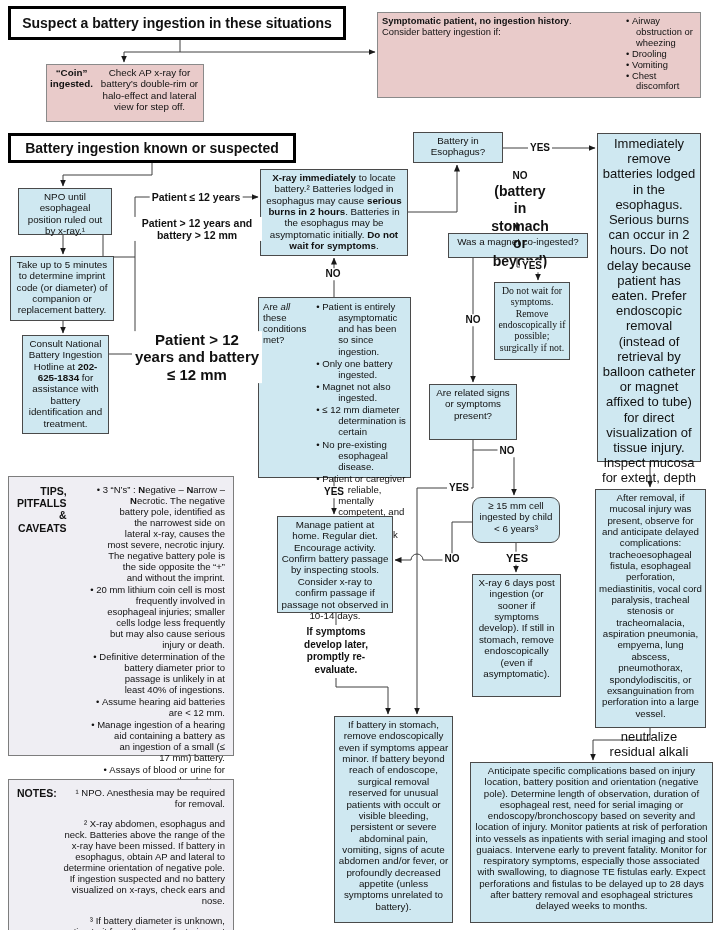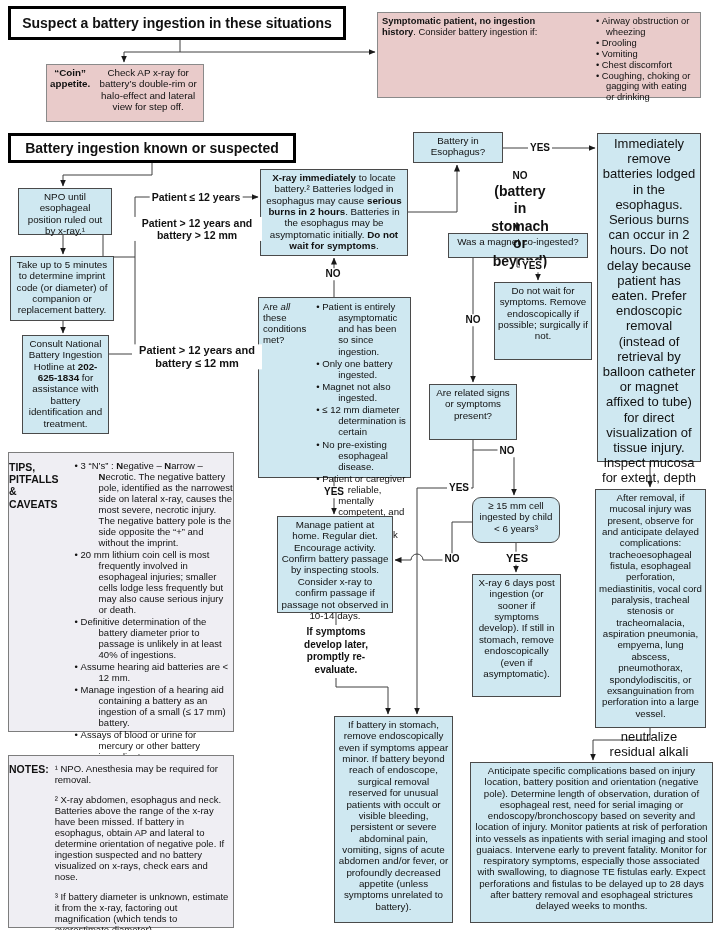--- a/index.html
+++ b/index.html
@@ -5,21 +5,21 @@
   html,body{margin:0;padding:0;background:#fff;}
   .canvas{position:relative;width:717px;height:930px;background:#fff;
           font-family:"Liberation Sans",sans-serif;color:#111;overflow:hidden;}
   svg.wires{position:absolute;left:0;top:0;z-index:1;}
   .cline{stroke:#404040;stroke-width:1;fill:none;}
   .box{position:absolute;box-sizing:border-box;z-index:2;border:1px solid #4a4a4a;
        font-size:9.8px;line-height:1.16;text-align:center;padding:2px 3px;
        display:flex;flex-direction:row;justify-content:center;gap:6px;}
   .blue{background:#cfe8f1;}
   .pink{background:#e9cbca;border-color:#8a8a8a;}
-  .gray{background:#efeef3;border-color:#7d7d7d;text-align:left;justify-content:flex-start;padding:7px 0;}
+  .gray{background:#efeef3;border-color:#7d7d7d;text-align:right;justify-content:flex-start;padding:7px 8px;margin-top:24px;}
   .hdr{position:absolute;box-sizing:border-box;z-index:2;background:#fff;border:3px solid #000;
        font-weight:bold;font-size:14px;display:flex;align-items:center;justify-content:center;}
   .lab{position:absolute;z-index:3;transform:translate(-50%,-50%);background:#fff;
        font-weight:bold;font-size:10px;line-height:1.15;text-align:center;padding:0 2px;white-space:nowrap;}
   .lab.wrap{white-space:normal;}
   .freetext{position:absolute;z-index:3;font-weight:bold;font-size:10px;line-height:1.25;text-align:center;}
   
   .b-header1{left:8px;top:6px;width:338px;height:34px;}
   .b-header2{left:8px;top:133px;width:288px;height:30px;}
   .b-coin{left:46px;top:64px;width:158px;height:58px;}
@@ -30,31 +30,31 @@
   .b-tips{left:8px;top:452px;width:226px;height:280px;font-size:9.5px;}
   .b-notes{left:8px;top:755px;width:226px;height:173px;font-size:9.5px;}
   .b-xraynow{left:260px;top:169px;width:148px;height:87px;}
   .b-cond{left:258px;top:297px;width:153px;height:181px;text-align:left;font-size:9.6px;padding:3px 4px;justify-content:flex-start;}
   .b-manage{left:277px;top:516px;width:116px;height:97px;}
   .b-ifsym{left:288px;top:626px;width:96px;height:52px;}
   .b-stomach{left:334px;top:716px;width:119px;height:207px;}
   .b-esoph{left:413px;top:132px;width:90px;height:31px;}
   .b-nostom{left:487px;top:170px;width:66px;height:58px;}
   .b-magnet{left:448px;top:233px;width:140px;height:25px;}
-  .b-nowait{left:494px;top:282px;width:98px;height:78px;}
+  .b-nowait{left:494px;top:282px;width:76px;height:78px;font-family:Liberation Serif, serif;}
   .b-related{left:429px;top:384px;width:88px;height:56px;}
   .b-cell15{left:472px;top:497px;width:88px;height:46px;border-radius:9px;}
   .b-xray4{left:472px;top:574px;width:89px;height:123px;}
   .b-immediate{left:597px;top:133px;width:104px;height:329px;font-size:13px;line-height:1.17;}
   .b-after{left:595px;top:489px;width:111px;height:239px;font-size:9.7px;line-height:1.17;}
   .b-anticipate{left:470px;top:762px;width:243px;height:161px;font-size:9.7px;}
   
   .l-le12{left:196px;top:197px;font-size:10.5px;}
   .l-gt12a{left:197px;top:229px;width:126px;font-size:10.5px;}
-  .l-gt12b{left:197px;top:357px;width:126px;font-size:11px;}
+  .l-gt12b{left:197px;top:357px;width:126px;font-size:15px;}
   .l-yes-esoph{left:540px;top:148px;}
   .l-no-xray{left:333px;top:274px;}
   .l-yes-cond{left:334px;top:492px;}
   .l-yes-magnet{left:532px;top:266px;}
   .l-no-magnet{left:473px;top:320px;}
   .l-no-related{left:507px;top:451px;}
   .l-yes-related{left:459px;top:488px;}
   .l-no-cell15{left:452px;top:559px;}
   .l-yes-cell15{left:517px;top:558px;font-size:11px;}
   
@@ -108,32 +108,31 @@
     <path class="cline" marker-end="url(#arr)" d="M472,522 H452 V560 H423 A6,6 0 0 0 411,560 H395"></path>
     <path class="cline" marker-end="url(#arr)" d="M650,462 V487"></path>
     <path class="cline" marker-end="url(#arr)" d="M650,728 V740 H593 V760"></path>
   </svg>
 
   <div class="hdr b-header1">
     <span>Suspect a battery ingestion in these situations</span>
   </div>
 
   <div class="box pink b-coin">
-    <div class="coin-title">“Coin” appetite.</div>
+    <div class="coin-title">“Coin” ingested.</div>
     <div>Check AP x-ray for battery’s double-rim or halo-effect and lateral view for step off.</div>
   </div>
 
   <div class="box pink b-sympt">
     <div class="sympt-intro"><b>Symptomatic patient, no ingestion history</b>. Consider battery ingestion if:</div>
     <div>
         <div class="bullet-item">Airway obstruction or wheezing</div>
         <div class="bullet-item">Drooling</div>
         <div class="bullet-item">Vomiting</div>
         <div class="bullet-item">Chest discomfort</div>
-        <div class="bullet-item">Coughing, choking or gagging with eating or drinking</div>
       </div>
   </div>
 
   <div class="hdr b-header2">
     <span>Battery ingestion known or suspected</span>
   </div>
 
   <div class="box blue b-npo">
     <div>NPO until esophageal position ruled out by x-ray.¹</div>
   </div>

